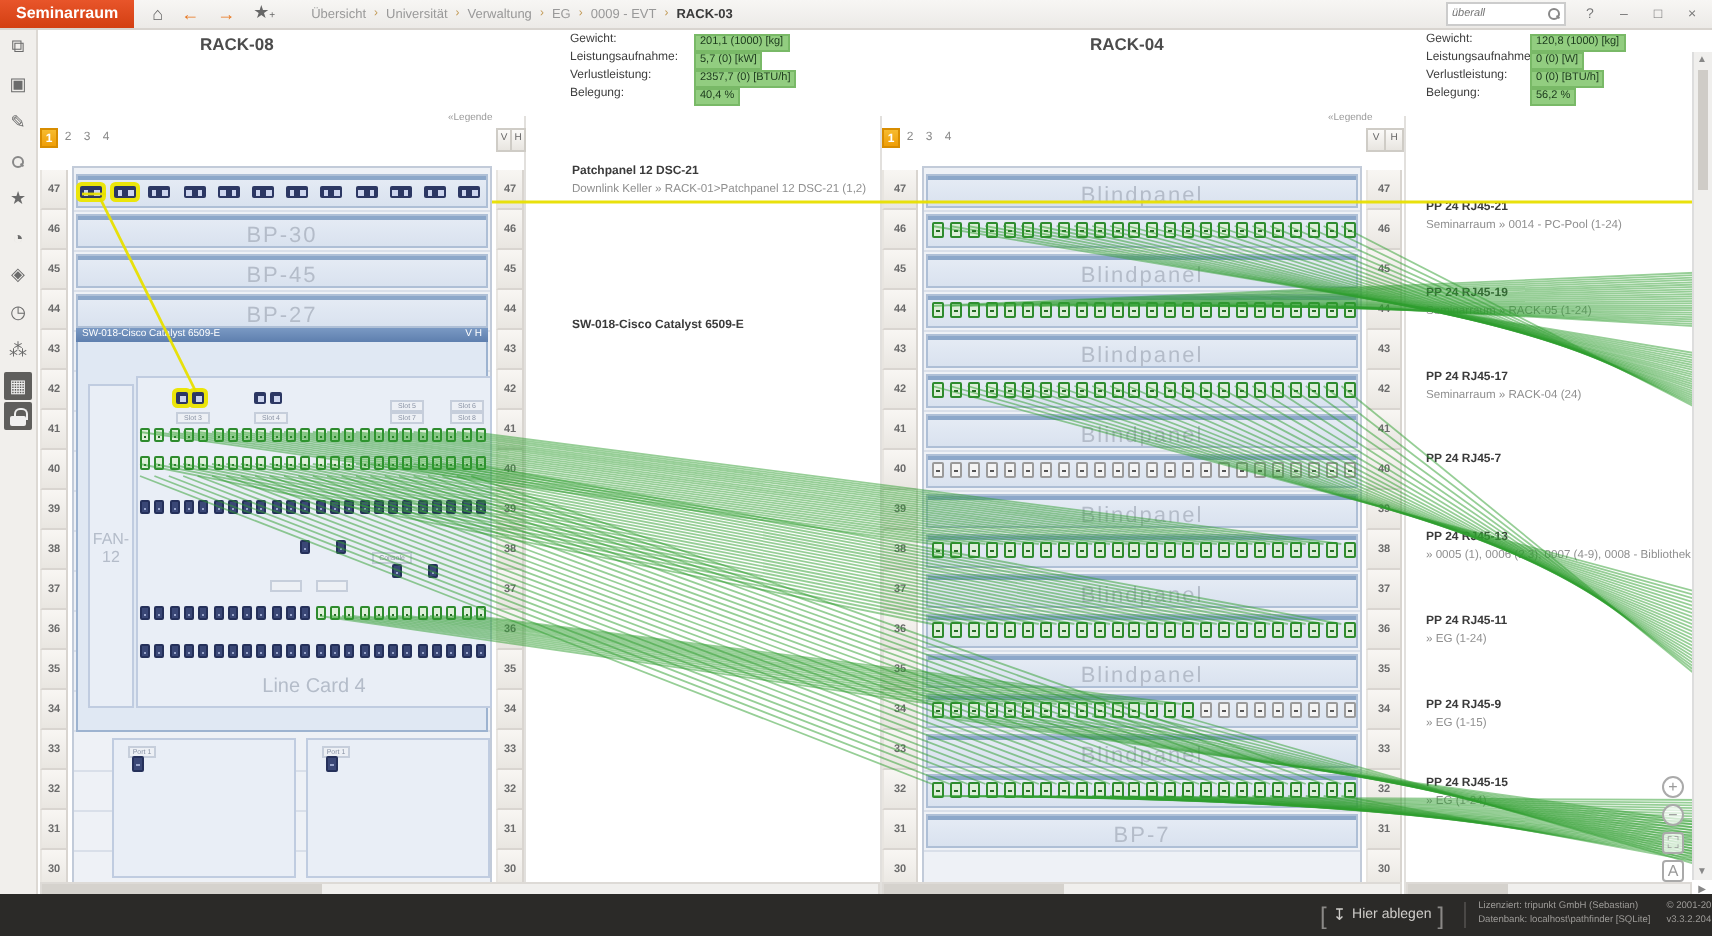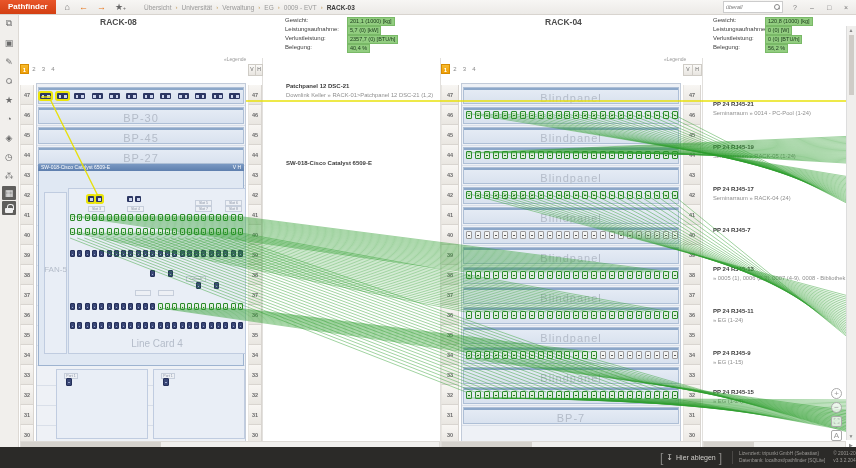--- a/index.html
+++ b/index.html
@@ -87,21 +87,21 @@
   .dlicon{font-size:8px;color:#cfcdca;}
   #lic{margin-left:10px;border-left:1px solid #4a4846;padding-left:6px;font-size:4.8px;line-height:6.5px;white-space:nowrap;}
   #ver{margin-left:8px;font-size:4.8px;line-height:6.5px;text-align:left;white-space:nowrap;padding-right:4px;}
 </style>
 </head>
 <body>
 
 <div id="app">
 
   <div id="topbar">
-    <div id="logo">Pathfinder</div>
+    <div id="logo">Seminarraum</div>
     <div class="tb-ic">⌂</div>
     <div class="tb-ic orange">←</div>
     <div class="tb-ic orange">→</div>
     <div class="tb-ic">★<span style="font-size:5px;">+</span></div>
     <div id="crumbs">
         <span>Übersicht</span>
         <span class="sep">›</span>
         <span>Universität</span>
         <span class="sep">›</span>
         <span>Verwaltung</span>
@@ -234,21 +234,21 @@
       </div>
       <div class="panel" style="left: 38px; top: 146.5px; width: 206px; height: 17px;">
         <div class="blindtext" style="top: 4px; font-size: 11px;">BP-27</div>
       </div>
       <div class="swbox" style="left: 38px; top: 164px; width: 206px; height: 202px;"></div>
       <div class="swhdr" style="left: 38px; top: 164px; width: 206px; height: 7px;">
         <span>SW-018-Cisco Catalyst 6509-E</span>
         <span>V H</span>
       </div>
       <div class="subbox" style="left: 44px; top: 192px; width: 23px; height: 162px;"></div>
-      <div class="fanlbl" style="left: 44px; top: 265px; width: 23px; font-size: 8px;">FAN-5</div>
+      <div class="fanlbl" style="left: 44px; top: 265px; width: 23px; font-size: 8px;">FAN-12</div>
       <div class="subbox" style="left: 68px; top: 188px; width: 178px; height: 166px;"></div>
       <div class="dscp sel" style="left: 88px; top: 196px; width: 6px;"></div>
       <div class="dscp sel" style="left: 96px; top: 196px; width: 6px;"></div>
       <div class="dscp" style="left: 127px; top: 196px; width: 6px;"></div>
       <div class="dscp" style="left: 135px; top: 196px; width: 6px;"></div>
       <div class="slotlbl" style="left: 88px; top: 206px; width: 15px; height: 4px;">Slot 3</div>
       <div class="slotlbl" style="left: 127px; top: 206px; width: 15px; height: 4px;">Slot 4</div>
       <div class="slotlbl" style="left: 195px; top: 200px; width: 15px; height: 4px;">Slot 5</div>
       <div class="slotlbl" style="left: 225px; top: 200px; width: 15px; height: 4px;">Slot 6</div>
       <div class="slotlbl" style="left: 195px; top: 206px; width: 15px; height: 4px;">Slot 7</div>

